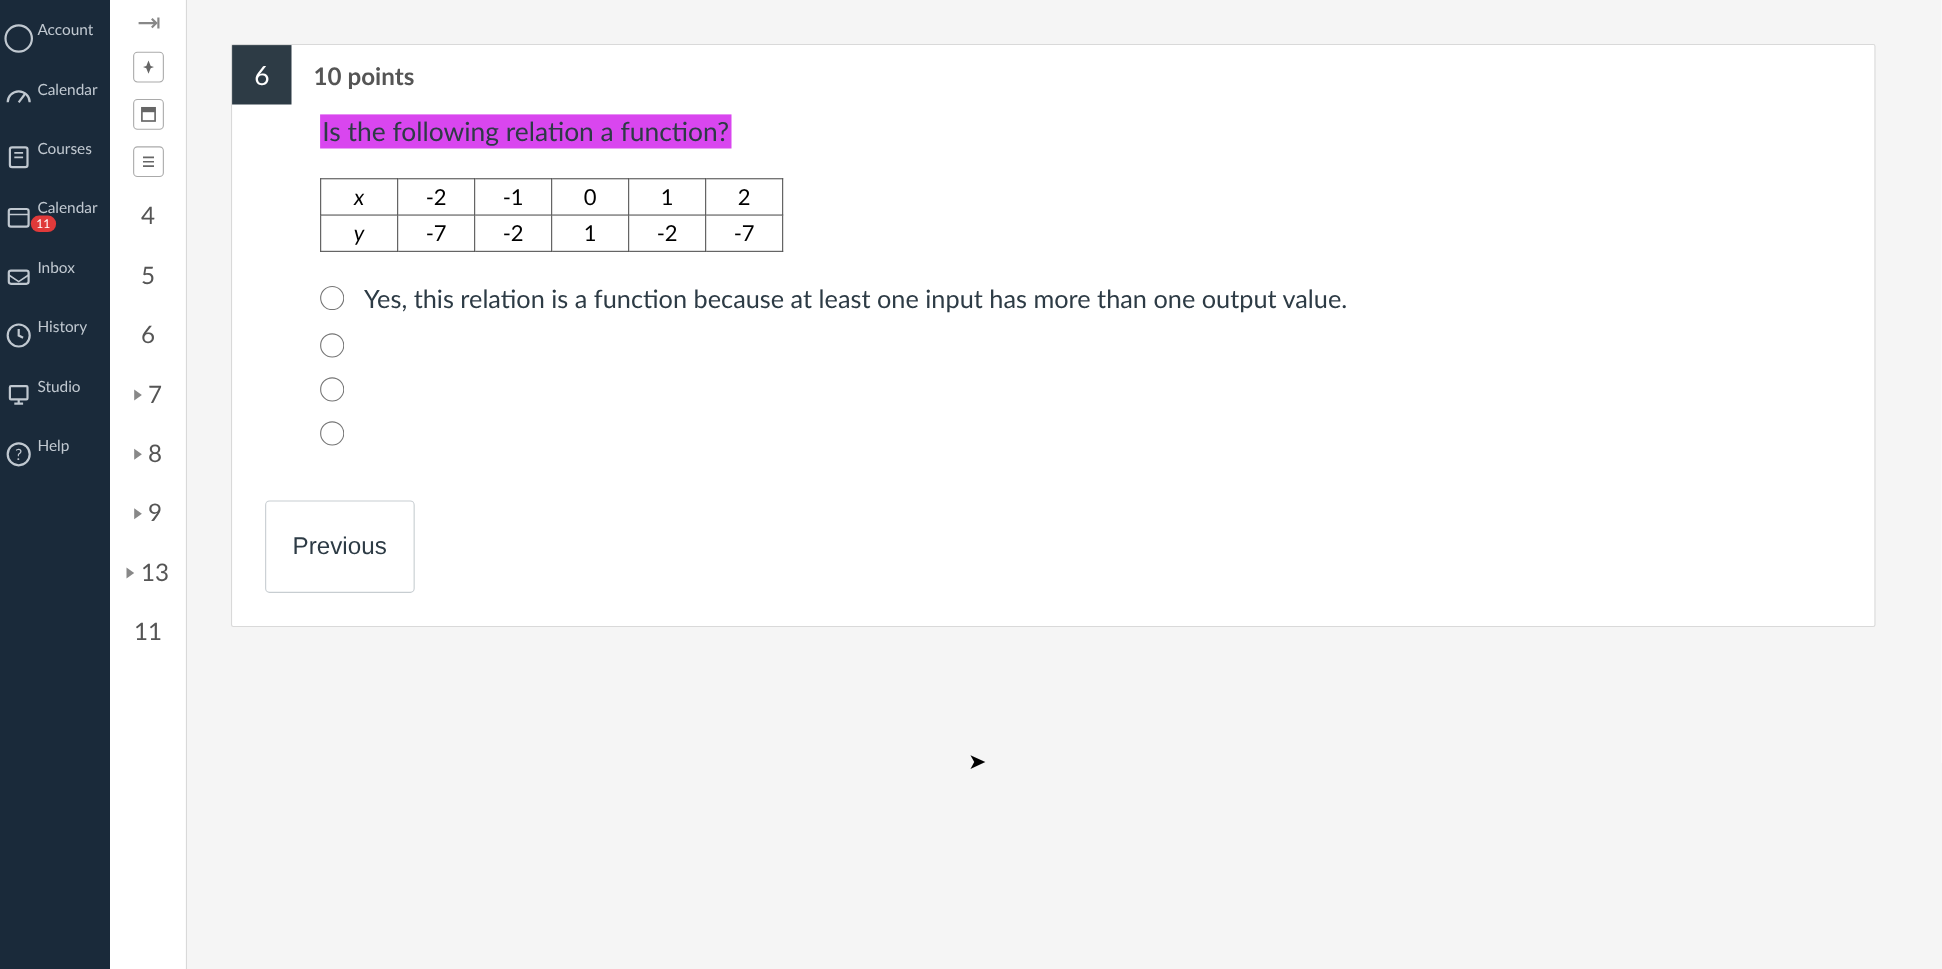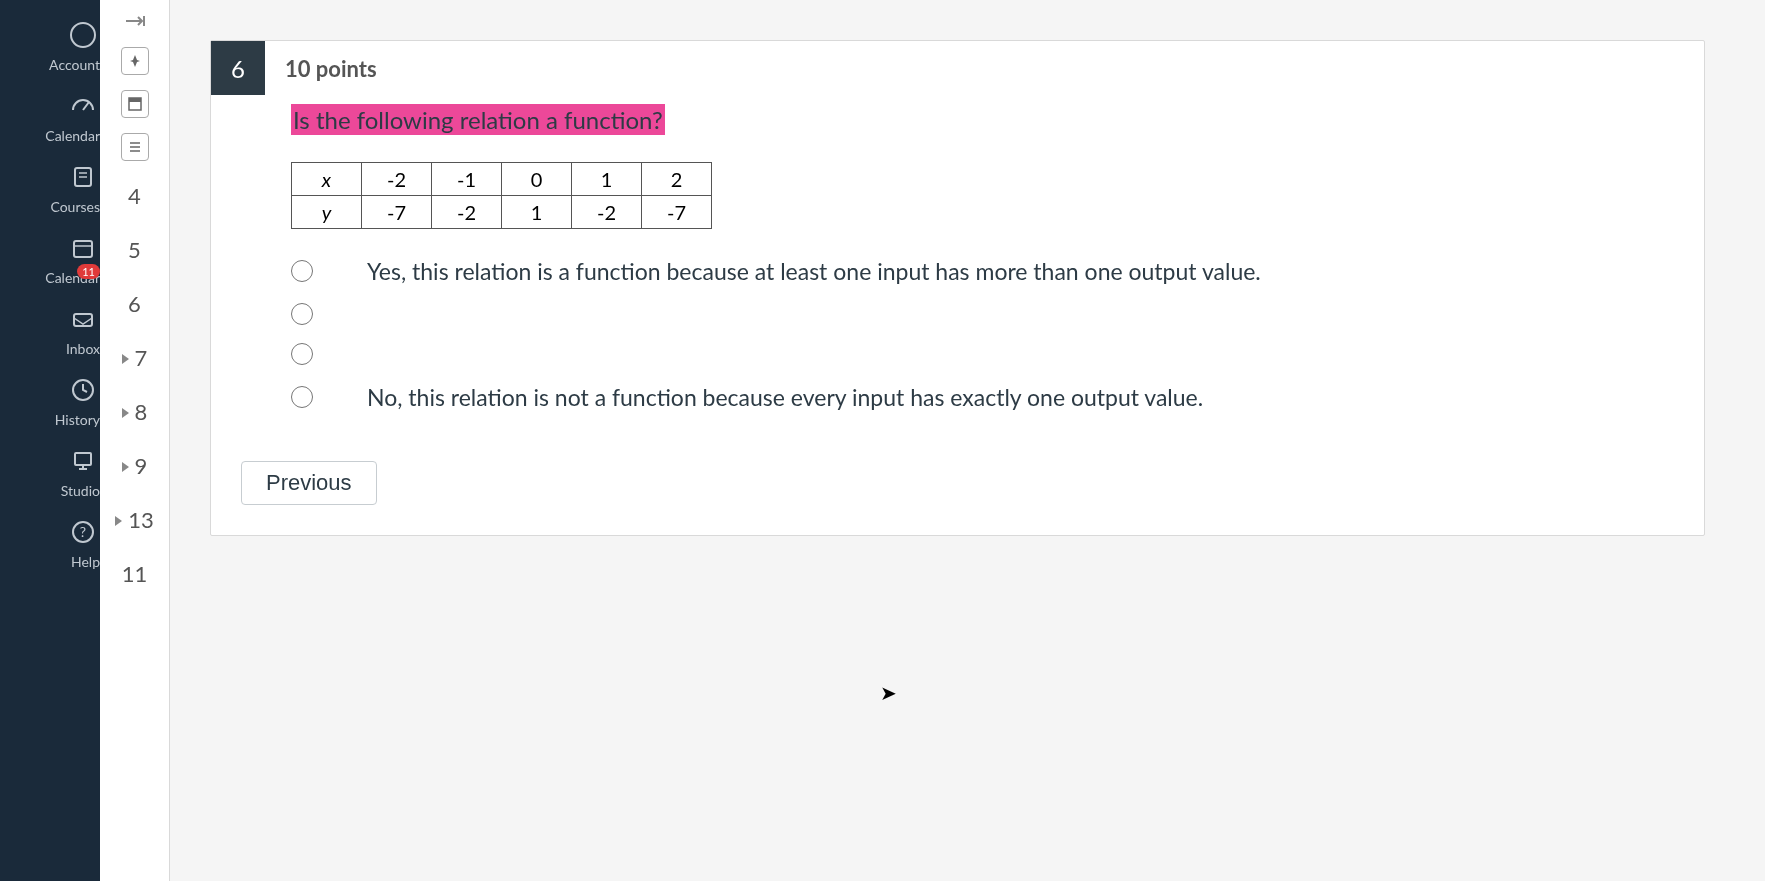--- a/index.html
+++ b/index.html
@@ -17,22 +17,22 @@
       background: #1a2a3a;
       display: flex;
       flex-direction: column;
       align-items: center;
       padding-top: 8px;
       flex-shrink: 0;
     }
     .primary-nav .nav-item {
       width: 100%;
       display: flex;
-      flex-direction: column;
-      align-items: flex-end;
+      flex-direction: row;
+      align-items: flex-start;
       color: #c0c8d0;
       padding: 10px 0 6px;
       cursor: pointer;
       font-size: 15px;
     }
     .primary-nav .nav-item .icon {
       width: 34px;
       height: 34px;
       display: flex;
       align-items: center;
@@ -120,21 +120,21 @@
       color: #555;
       font-size: 22px;
       font-weight: bold;
     }
     .q-body {
       padding: 10px 30px 30px 80px;
     }
     .q-prompt {
       font-size: 24px;
       color: #2d3b45;
-      background: #ec4899;
+      background: #d946ef;
       display: inline;
       padding: 1px 2px;
     }
     .data-table {
       margin: 28px 0 28px 0;
       border-collapse: collapse;
     }
     .data-table td, .data-table th {
       border: 1px solid #555;
       padding: 4px 20px;
@@ -155,31 +155,30 @@
       gap: 18px;
     }
     .option-row input[type=radio] {
       width: 22px;
       height: 22px;
       accent-color: #888;
     }
     .option-row label {
       font-size: 23px;
       color: #2d3b45;
-      margin-left: 36px;
     }
     .q-footer {
       padding: 20px 30px 30px 30px;
     }
     .btn-prev {
       background: #fff;
       border: 1px solid #c7cdd1;
       color: #2d3b45;
       font-size: 22px;
-      padding: 8px 24px;
+      padding: 28px 24px;
       border-radius: 4px;
       cursor: pointer;
     }
     .cursor-arrow {
       position: absolute;
       left: 880px;
       top: 680px;
       font-size: 20px;
       color: #000;
       pointer-events: none;
@@ -337,21 +336,20 @@
           <label>Yes, this relation is a function because at least one input has more than one output value.</label>
         </div>
         <div class="option-row">
           <input type="radio" name="q6" style="">
         </div>
         <div class="option-row">
           <input type="radio" name="q6" style="">
         </div>
         <div class="option-row">
           <input type="radio" name="q6" style="">
-          <label>No, this relation is not a function because every input has exactly one output value.</label>
         </div>
       </div>
     </div>
     <div class="q-footer">
       <button class="btn-prev">Previous</button>
     </div>
   </div>
 </main>
 
 <span class="cursor-arrow">➤</span>

